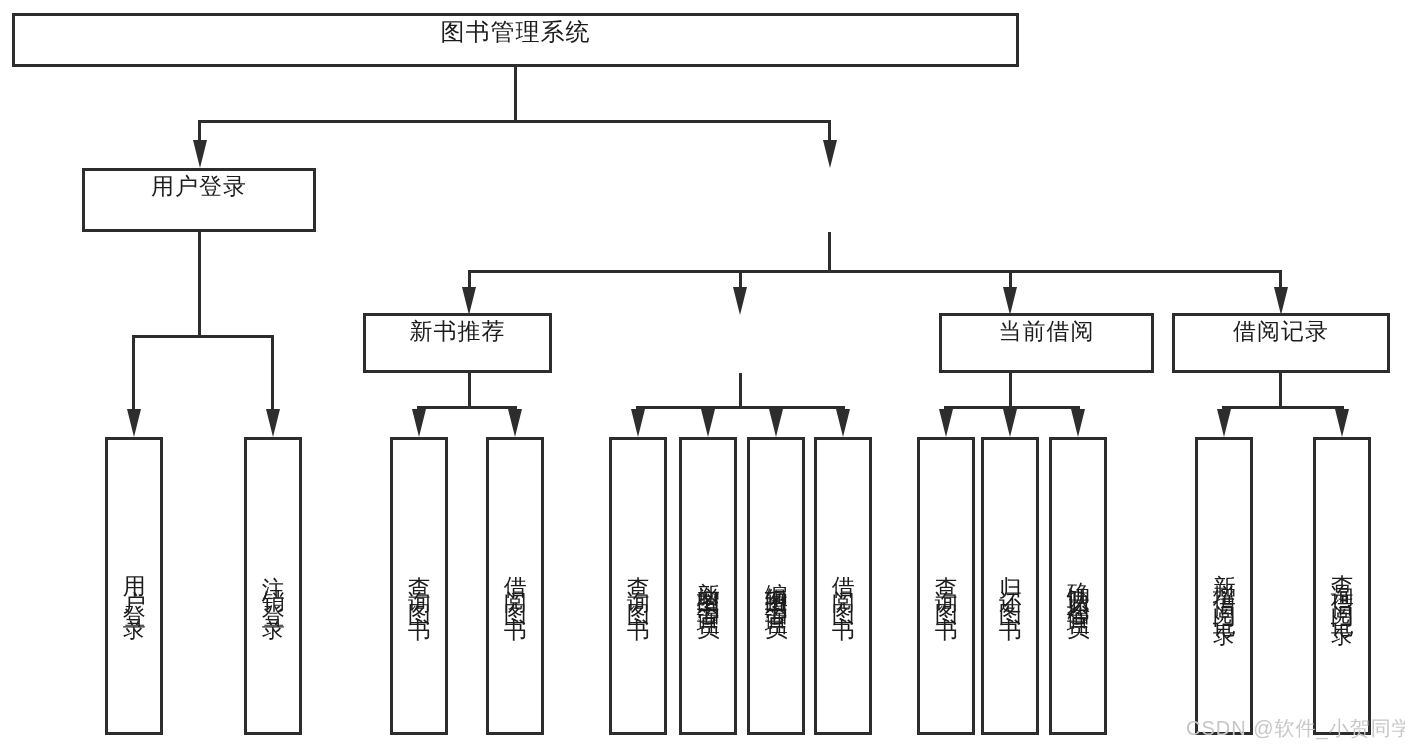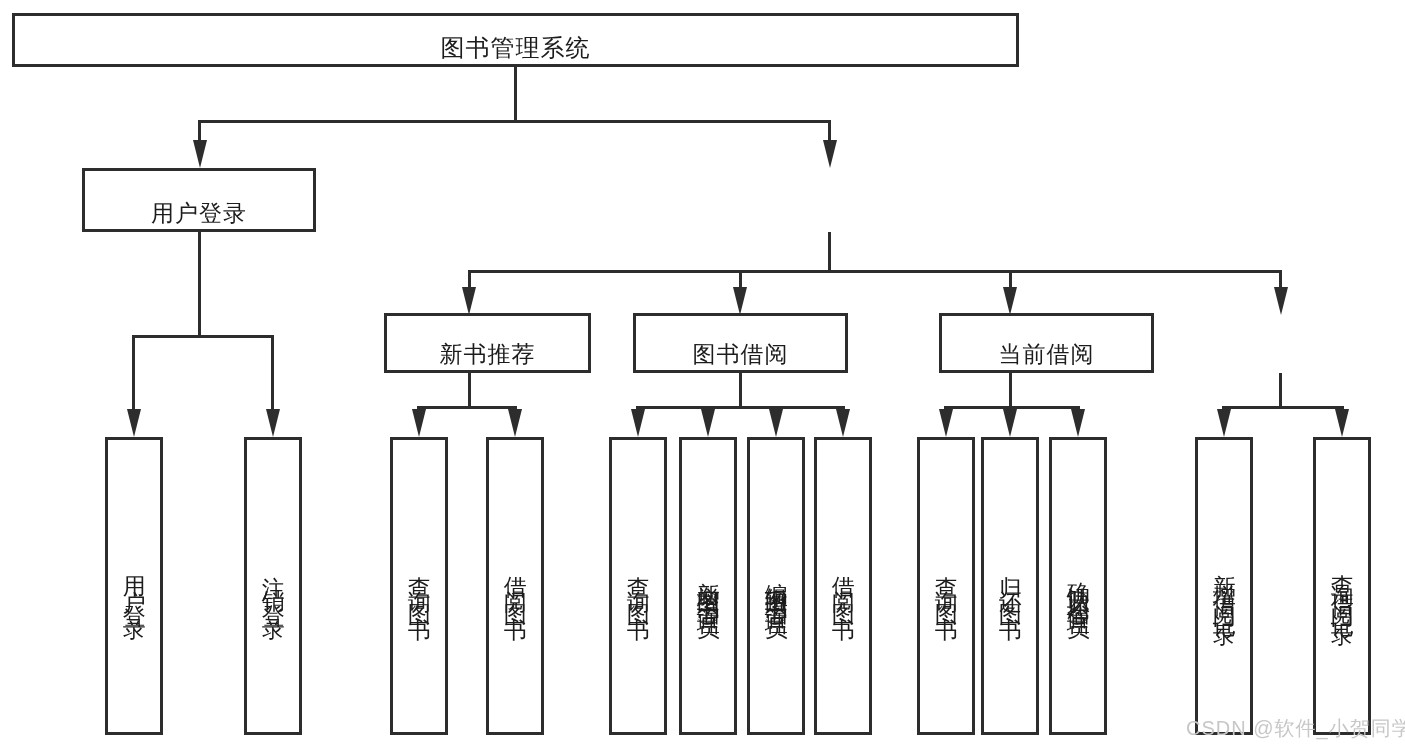--- a/index.html
+++ b/index.html
@@ -19,21 +19,21 @@
     background: var(--bg);
     overflow: hidden;
   }
 
   
   .node {
     position: absolute;
     border: 3px solid var(--line);
     background: #fff;
     display: flex;
-    align-items: flex-end;
+    align-items: flex-start;
     justify-content: center;
     color: var(--text);
     font-size: 23px;
     letter-spacing: 1px;
     white-space: nowrap;
   }
   .node.title { font-size: 24px; }
 
   .vnode {
     position: absolute;
@@ -110,28 +110,28 @@
   <div class="hline" style="left:468px; top:270px; width:814px;"></div>
   <div class="vline" style="left:468px; top:270px; height:19px;"></div>
   <div class="arrow" style="left:462px; top:287px;"></div>
   <div class="vline" style="left:739px; top:270px; height:19px;"></div>
   <div class="arrow" style="left:733px; top:287px;"></div>
   <div class="vline" style="left:1009px; top:270px; height:19px;"></div>
   <div class="arrow" style="left:1003px; top:287px;"></div>
   <div class="vline" style="left:1279px; top:270px; height:19px;"></div>
   <div class="arrow" style="left:1274px; top:287px;"></div>
 
-  <div class="node" style="left:384px; top:313px; width:207px; height:60px;">
+  <div class="node" style="left:363px; top:313px; width:189px; height:60px;">
     <span>新书推荐</span>
-  </div>
-  <div class="node" style="left:633px; top:313px; width:215px; height:60px;">
-    <span>图书借阅</span>
   </div>
   <div class="node" style="left:903px; top:313px; width:215px; height:60px;margin-left:36px;">
     <span>当前借阅</span>
+  </div>
+  <div class="node" style="left:1172px; top:313px; width:218px; height:60px;">
+    <span>借阅记录</span>
   </div>
 
   <div class="vline" style="left:468px; top:373px; height:33px;"></div>
   <div class="hline" style="left:417px; top:406px; width:100px;"></div>
   <div class="arrow" style="left:412px; top:409px;"></div>
   <div class="arrow" style="left:508px; top:409px;"></div>
 
   <div class="vline" style="left:739px; top:373px; height:33px;"></div>
   <div class="hline" style="left:636px; top:406px; width:209px;"></div>
   <div class="arrow" style="left:631px; top:409px;"></div>

